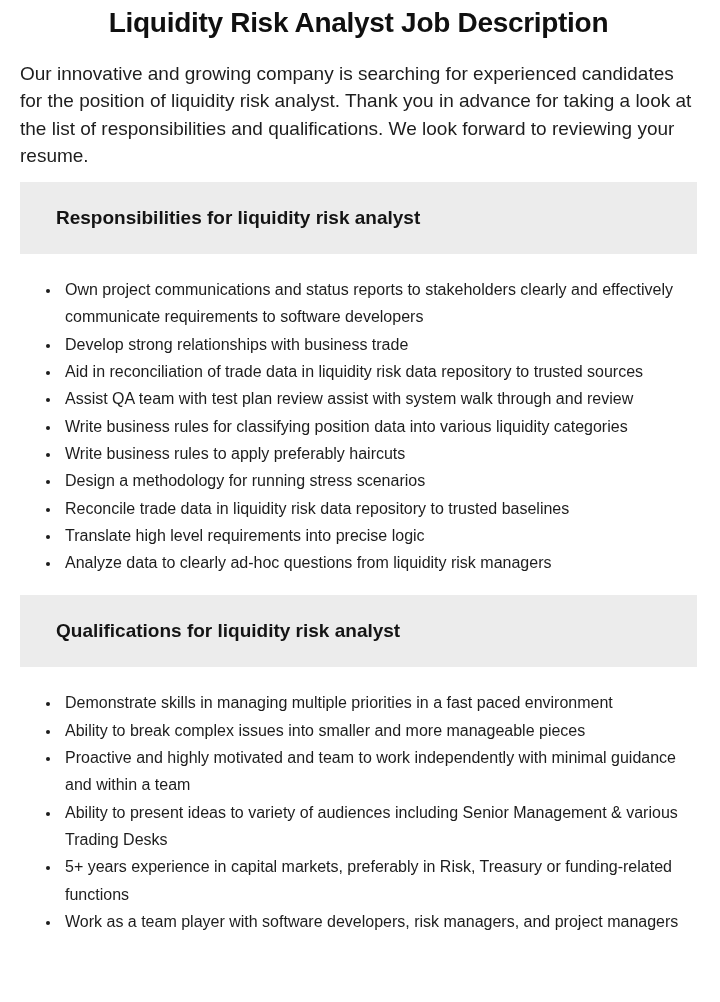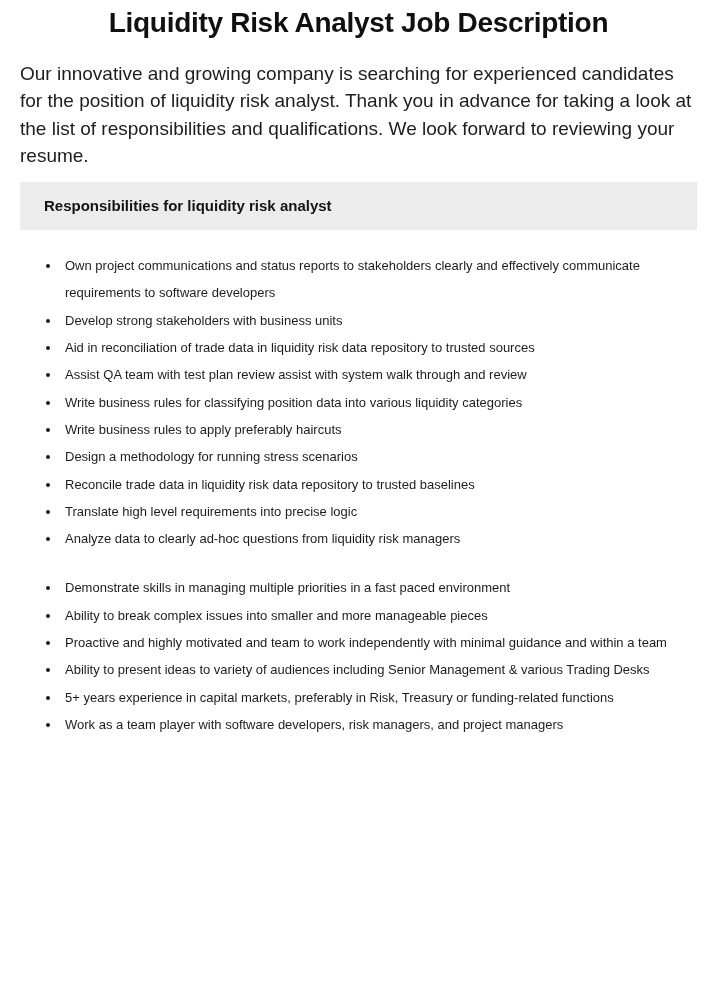--- a/index.html
+++ b/index.html
@@ -35,31 +35,31 @@
     font-weight: 400;
   }
   .section-bar {
     box-sizing: border-box;
     margin: 13px 0 0 0;
     background: #ececec;
     padding: 9px 10px 9px 20px;
     min-height: 40px;
   }
   .section-bar h2 {
-    margin: 4px;
-    font-size: 15px;
+    margin: 16px;
+    font-size: 19px;
     line-height: 22px;
     font-weight: 700;
     color: #141414;
   }
   ul.bullet-list {
     margin: 22px 13px 0 0;
     padding: 0 0 0 41px;
     list-style: disc outside;
-    font-size: 13px;
+    font-size: 16px;
     line-height: 27.3px;
   }
   ul.bullet-list li {
     padding-left: 4px;
   }
   ul.bullet-list li::marker {
     font-size: 13px;
   }
   .qual-bar {
     margin-top: 19px;
@@ -73,31 +73,34 @@
   <h1 class="page-title">Liquidity Risk Analyst Job Description</h1>
 
   <p class="intro">Our innovative and growing company is searching for experienced candidates for the position of liquidity risk analyst. Thank you in advance for taking a look at the list of responsibilities and qualifications. We look forward to reviewing your resume.</p>
 
   <div class="section-bar">
     <h2>Responsibilities for liquidity risk analyst</h2>
   </div>
 
   <ul class="bullet-list">
     <li>Own project communications and status reports to stakeholders clearly and effectively communicate requirements to software developers</li>
-    <li>Develop strong stakeholders with business units</li>
+    <li>Develop strong relationships with business trade</li>
     <li>Aid in reconciliation of trade data in liquidity risk data repository to trusted sources</li>
     <li>Assist QA team with test plan review assist with system walk through and review</li>
     <li>Write business rules for classifying position data into various liquidity categories</li>
     <li>Write business rules to apply preferably haircuts</li>
     <li>Design a methodology for running stress scenarios</li>
     <li>Reconcile trade data in liquidity risk data repository to trusted baselines</li>
     <li>Translate high level requirements into precise logic</li>
     <li>Analyze data to clearly ad-hoc questions from liquidity risk managers</li>
   </ul>
 
+  <div class="section-bar qual-bar">
+    <h2>Qualifications for liquidity risk analyst</h2>
+  </div>
 
   <ul class="bullet-list">
     <li>Demonstrate skills in managing multiple priorities in a fast paced environment</li>
     <li>Ability to break complex issues into smaller and more manageable pieces</li>
     <li>Proactive and highly motivated and team to work independently with minimal guidance and within a team</li>
     <li>Ability to present ideas to variety of audiences including Senior Management &amp; various Trading Desks</li>
     <li>5+ years experience in capital markets, preferably in Risk, Treasury or funding-related functions</li>
     <li>Work as a team player with software developers, risk managers, and project managers</li>
   </ul>
 

